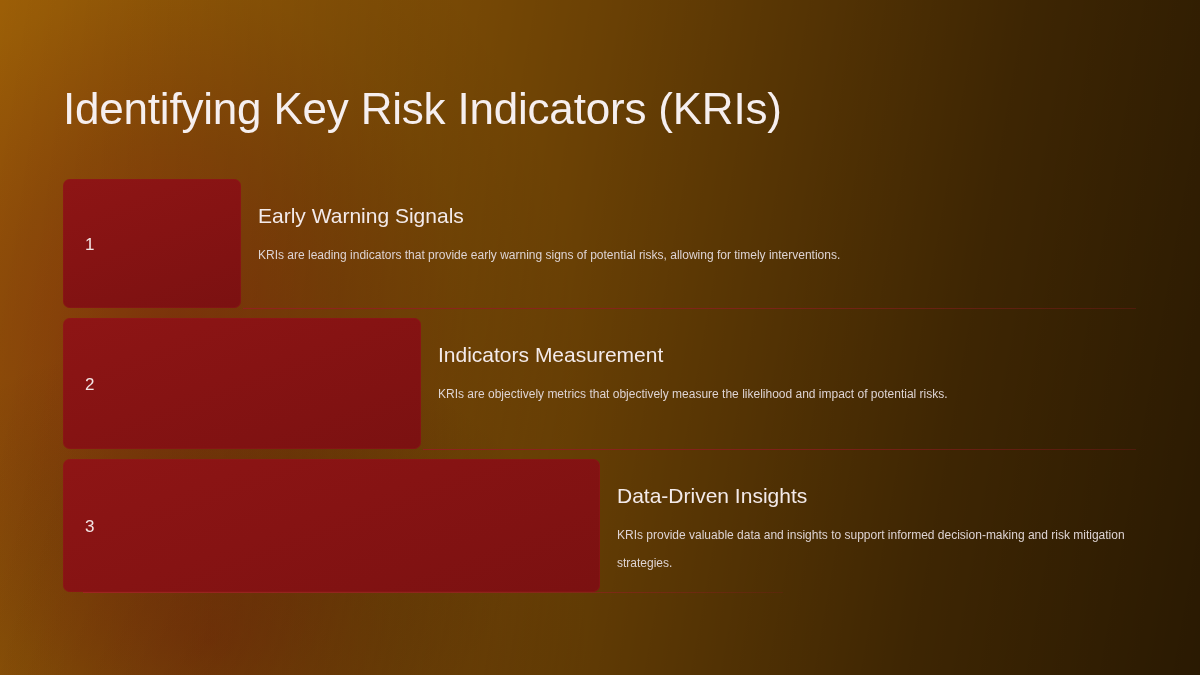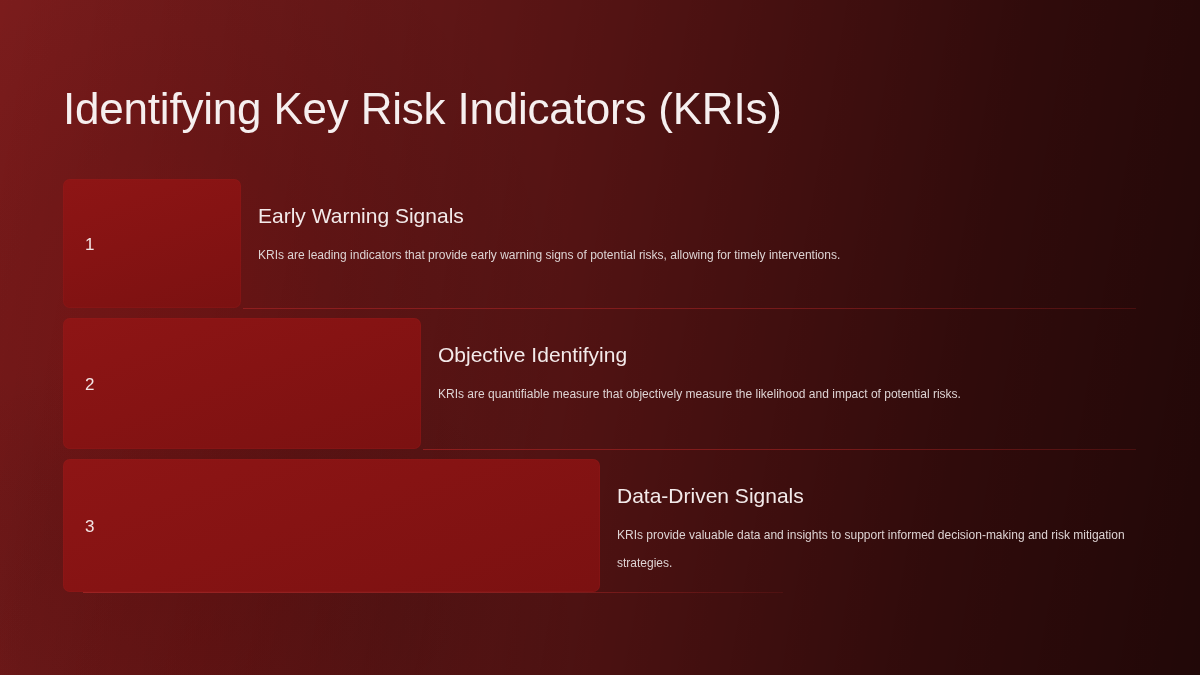--- a/index.html
+++ b/index.html
@@ -14,21 +14,21 @@
     background: #0a0607;
     font-family: "Liberation Sans", sans-serif;
     -webkit-font-smoothing: antialiased;
   }
 
   
   #slide {
     position: relative;
     width: 1200px;
     height: 675px;
-    background: #7f1d1d;
+    background: #a16207;
     overflow: hidden;
   }
 
   
   #bg-glow-left {
     position: absolute;
     left: -240px;
     top: -140px;
     width: 820px;
     height: 960px;
@@ -156,30 +156,30 @@
       <div class="kri-body">KRIs are leading indicators that provide early warning signs of potential risks, allowing for timely interventions.</div>
     </div>
   </div>
   <div class="kri-divider" id="kri-divider-1"></div>
 
   <div class="kri-row" id="kri-row-2">
     <div class="kri-bar">
       <span class="kri-number">2</span>
     </div>
     <div class="kri-content">
-      <div class="kri-heading">Objective Identifying</div>
-      <div class="kri-body">KRIs are quantifiable measure that objectively measure the likelihood and impact of potential risks.</div>
+      <div class="kri-heading">Indicators Measurement</div>
+      <div class="kri-body">KRIs are objectively metrics that objectively measure the likelihood and impact of potential risks.</div>
     </div>
   </div>
   <div class="kri-divider" id="kri-divider-2"></div>
 
   <div class="kri-row" id="kri-row-3">
     <div class="kri-bar">
       <span class="kri-number">3</span>
     </div>
     <div class="kri-content">
-      <div class="kri-heading">Data-Driven Signals</div>
+      <div class="kri-heading">Data-Driven Insights</div>
       <div class="kri-body">KRIs provide valuable data and insights to support informed decision-making and risk mitigation strategies.</div>
     </div>
   </div>
   <div class="kri-divider" id="kri-divider-3"></div>
 
 </div>
 
 </body></html>

